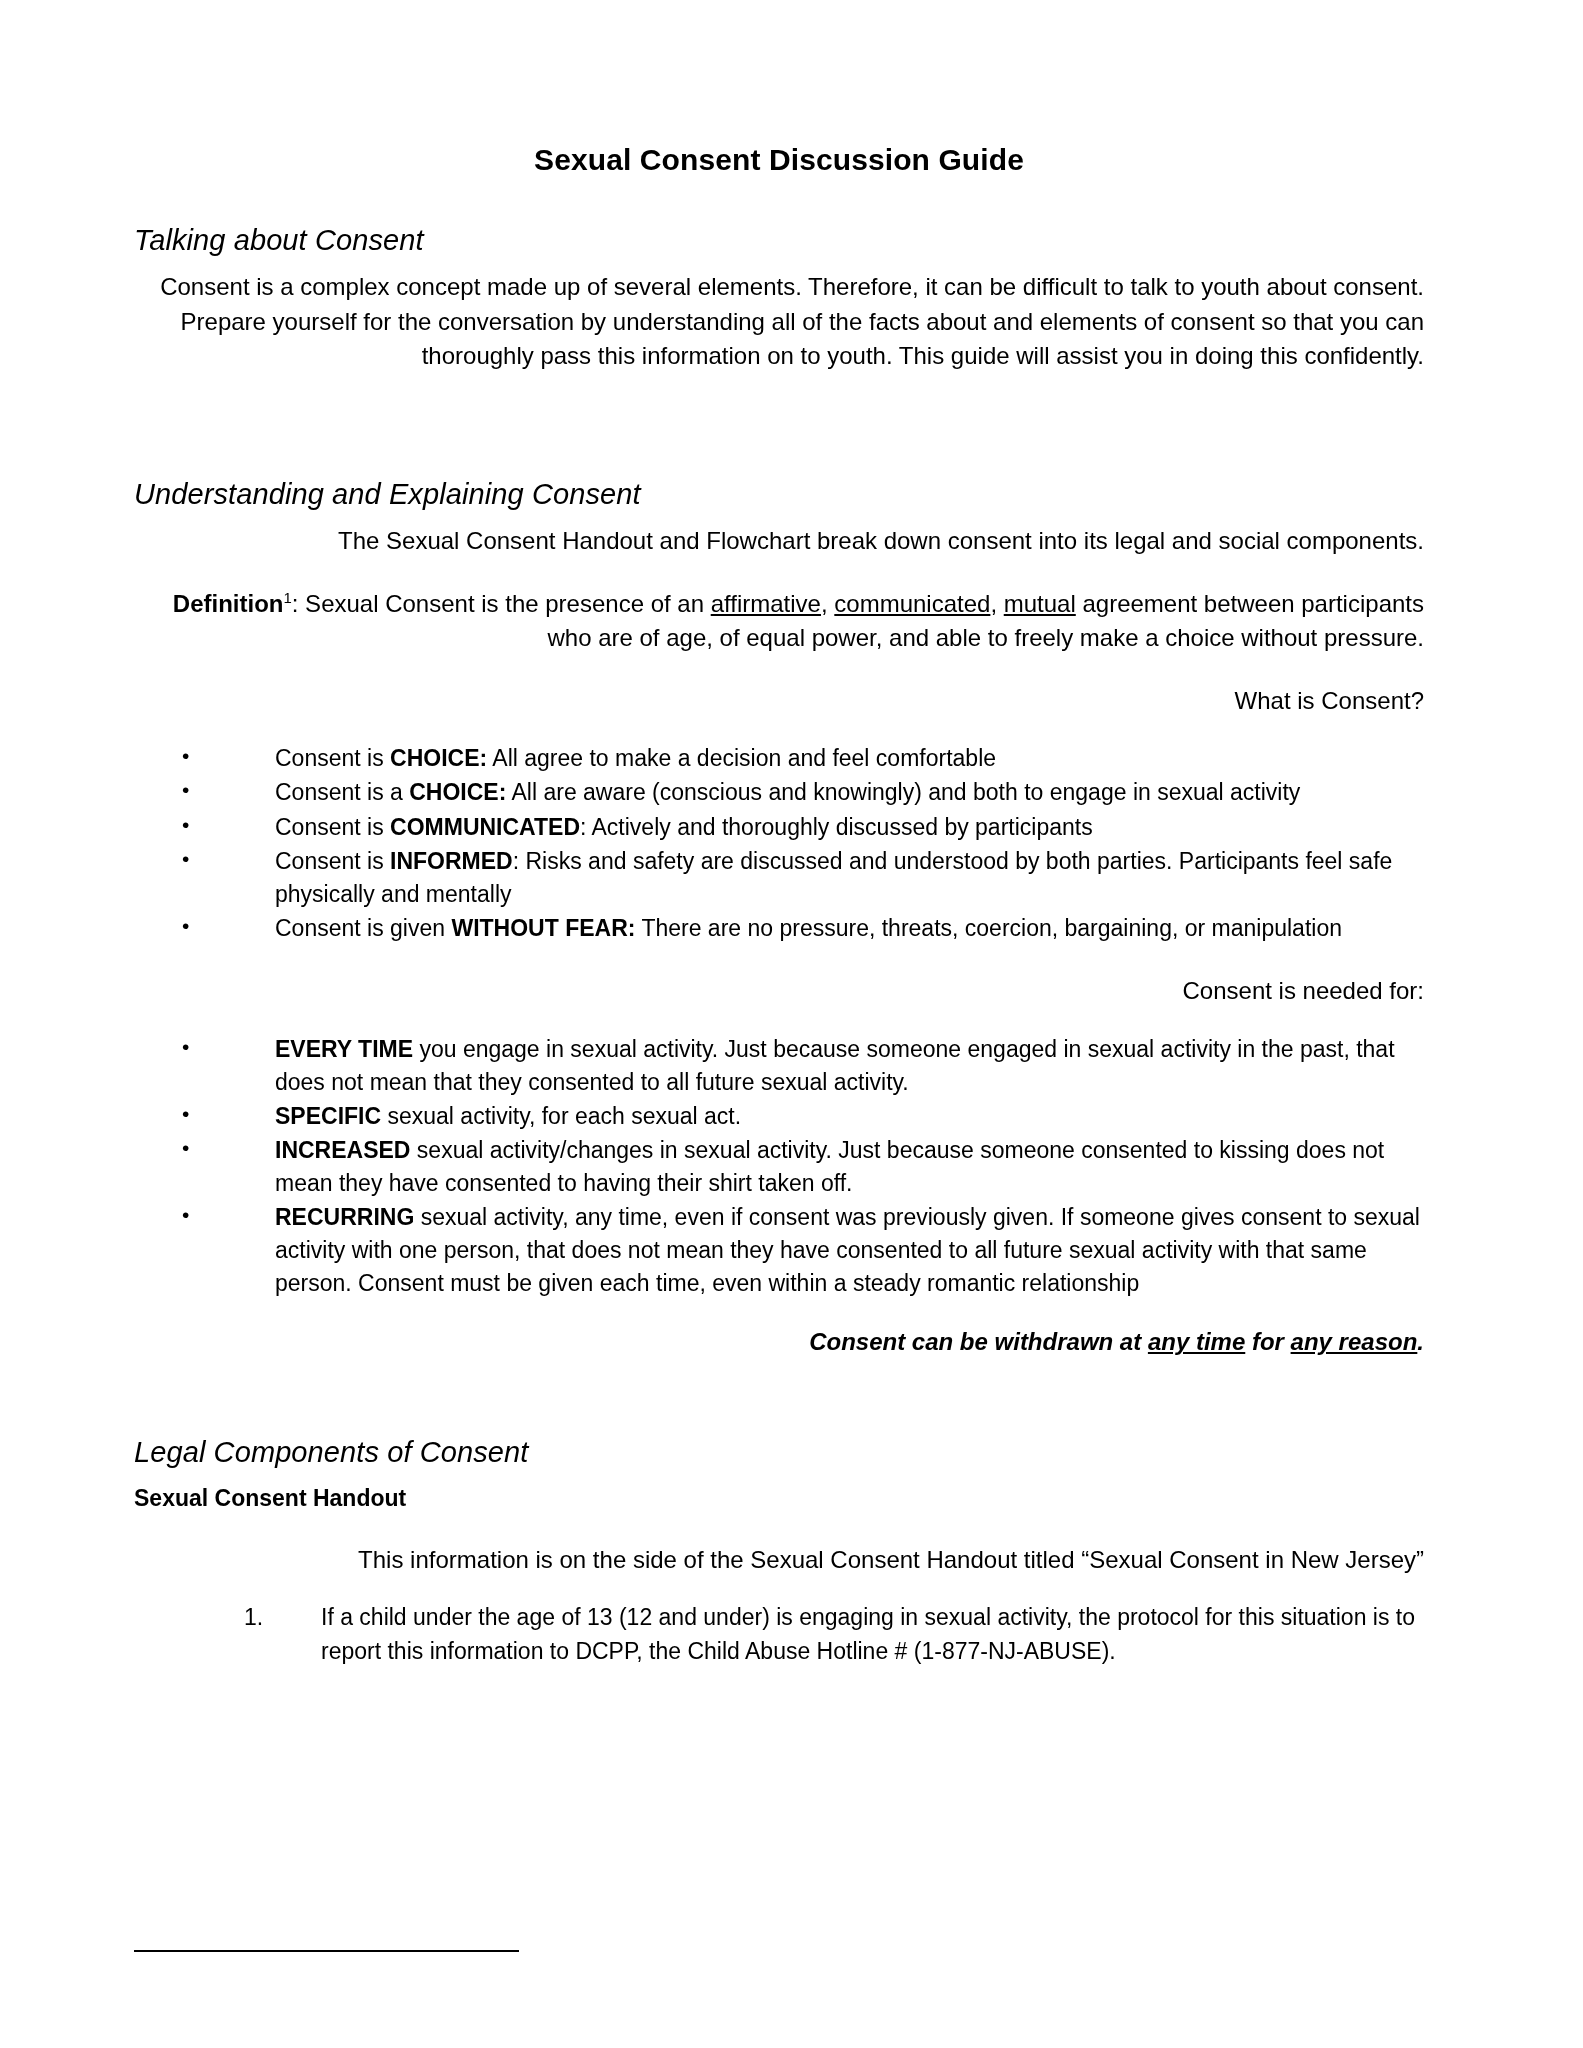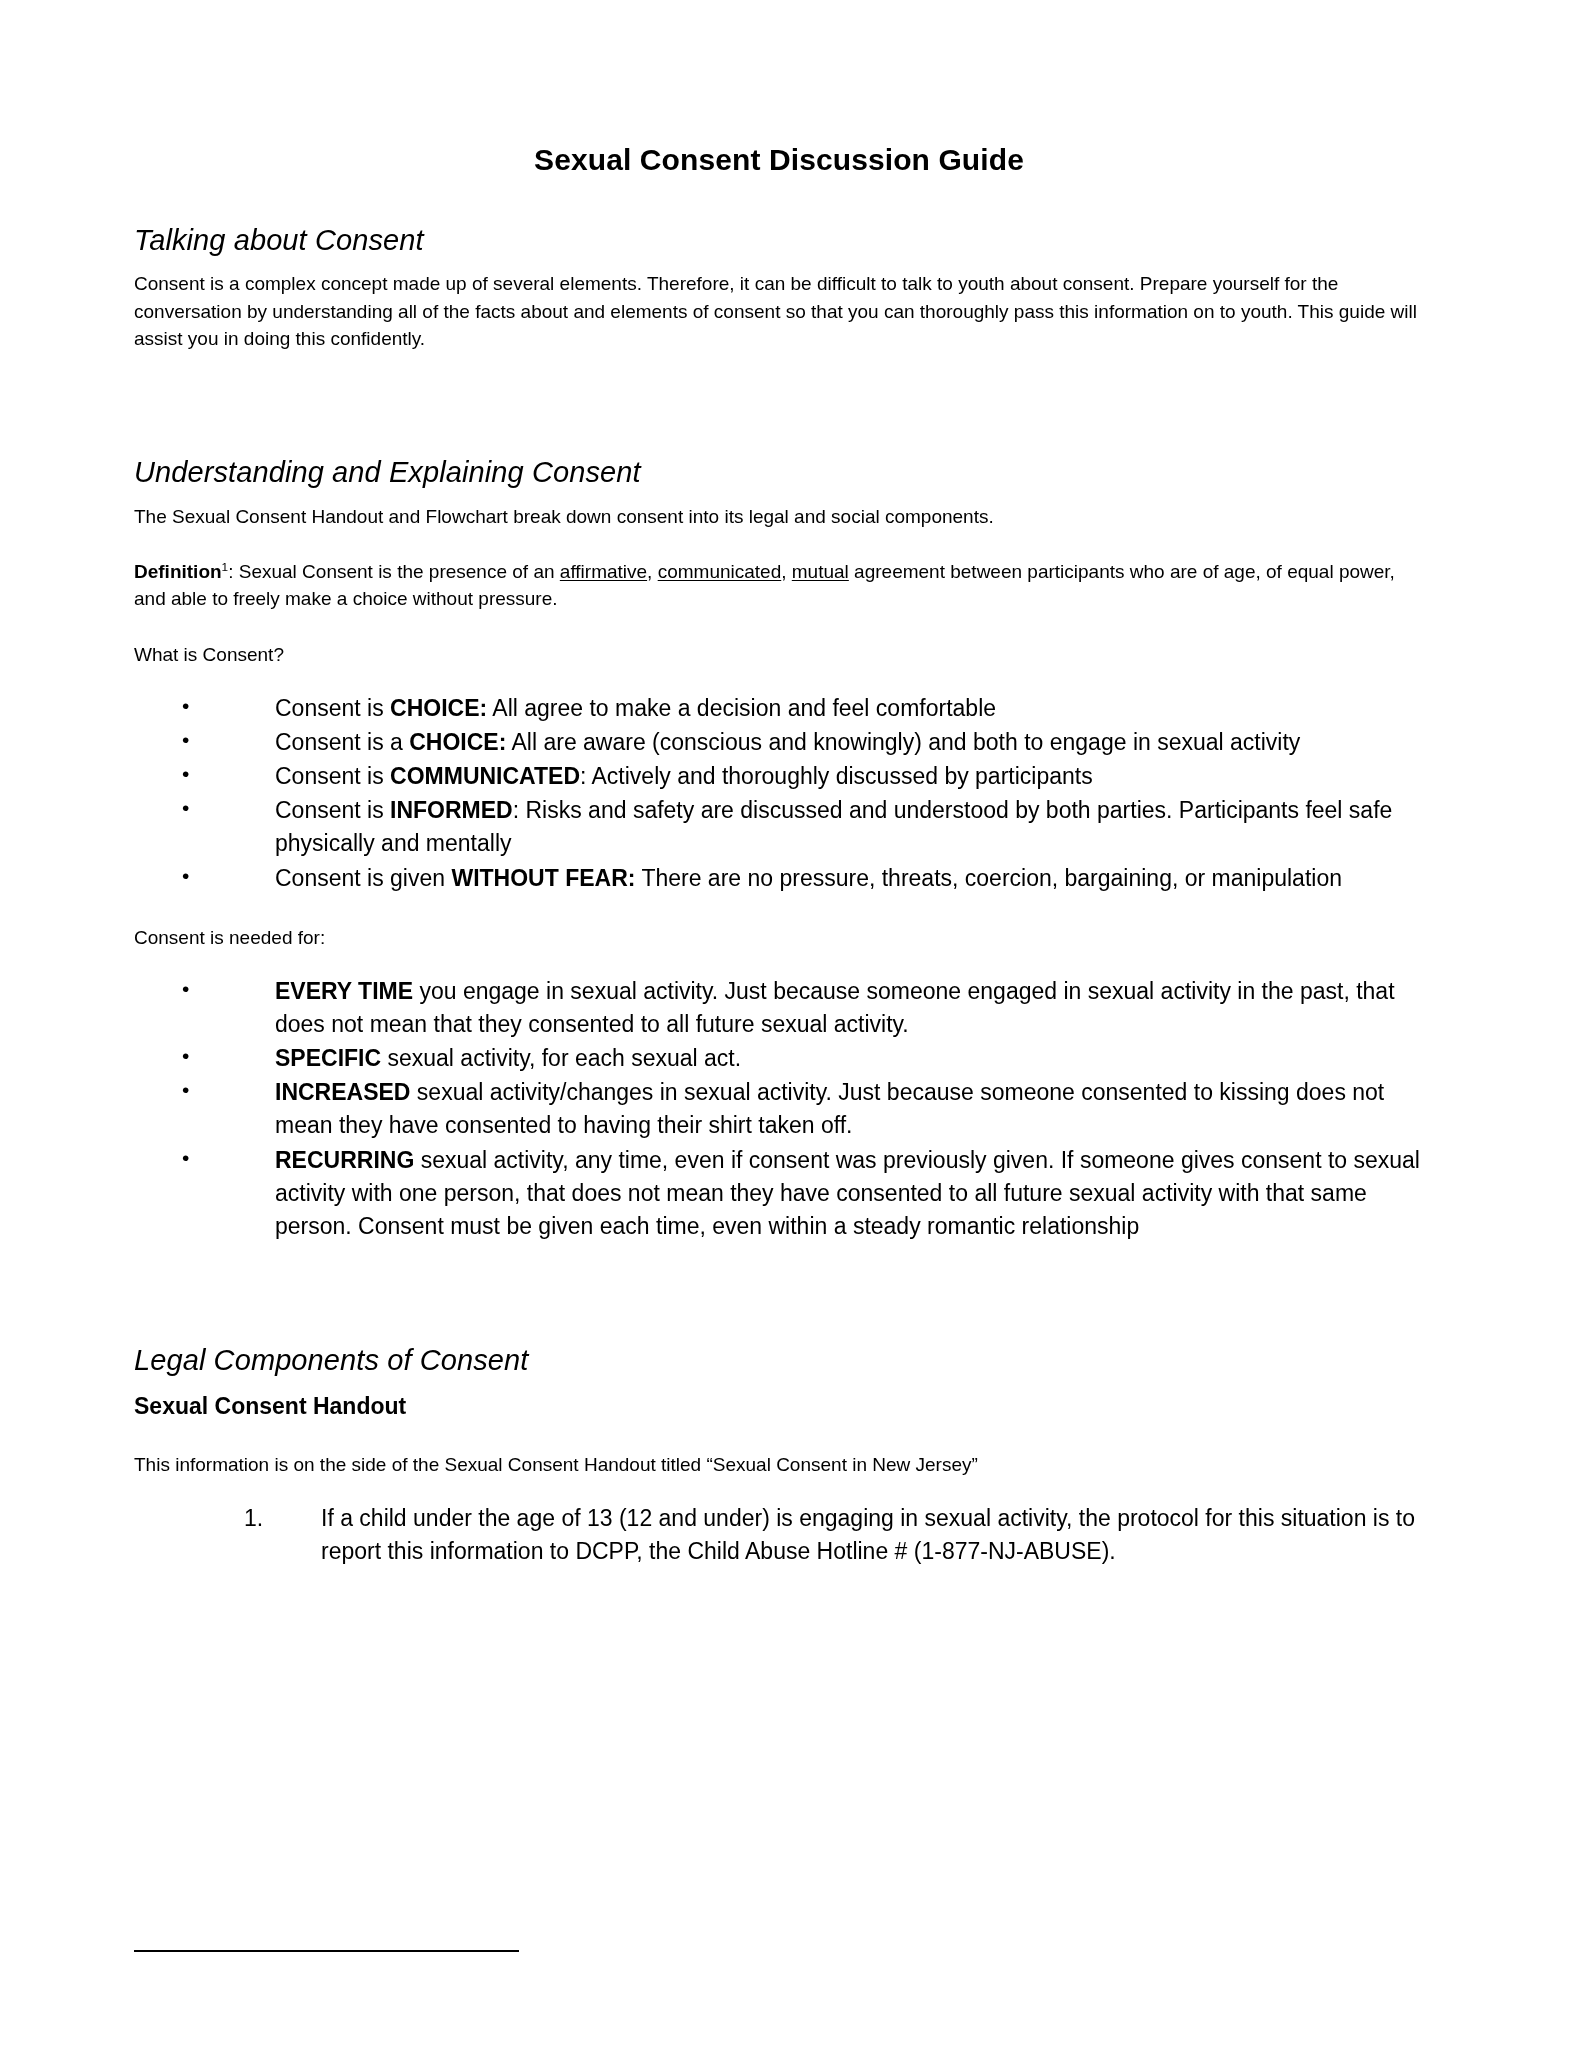--- a/index.html
+++ b/index.html
@@ -52,25 +52,25 @@
 
   .sub-heading {
     font-size: 23px;
     font-weight: bold;
     margin: 0;
     padding: 0;
     line-height: 1.42;
   }
 
   p.body {
-    font-size: 19px;
-    line-height: 1.44;
-    margin: 0;
-    padding: 0;
-    text-align: left;
+    font-size: 24px;
+    line-height: 1.44;
+    margin: 0;
+    padding: 0;
+    text-align: right;
   }
 
   .sp-12 { height: 12px; }
   .sp-24 { height: 24px; }
   .sp-28 { height: 28px; }
   .sp-44 { height: 44px; }
   .sp-74 { height: 74px; }
 
   ul.bullets {
     list-style: none;
@@ -200,20 +200,21 @@
 
     <ul class="bullets">
       <li><b>EVERY TIME</b><span> you engage in sexual activity. Just because someone engaged in sexual activity in the past, that does not mean that they consented to all future sexual activity.</span></li>
       <li><b>SPECIFIC</b><span> sexual activity, for each sexual act.</span></li>
       <li><b>INCREASED</b><span> sexual activity/changes in sexual activity. Just because someone consented to kissing does not mean they have consented to having their shirt taken off.</span></li>
       <li><b>RECURRING</b><span> sexual activity, any time, even if consent was previously given. If someone gives consent to sexual activity with one person, that does not mean they have consented to all future sexual activity with that same person. Consent must be given each time, even within a steady romantic relationship</span></li>
     </ul>
 
     <div class="sp-24"></div>
 
+    <p class="body bi" style="padding-left:48px;"><span>Consent can be withdrawn at </span><u>any time</u><span> for </span><u>any reason</u><span>.</span></p>
 
     <div class="sp-74"></div>
 
     <h2 class="section-heading">Legal Components of Consent</h2>
 
     <div class="sp-12"></div>
 
     <div class="sub-heading">Sexual Consent Handout</div>
 
     <div class="sp-28"></div>

